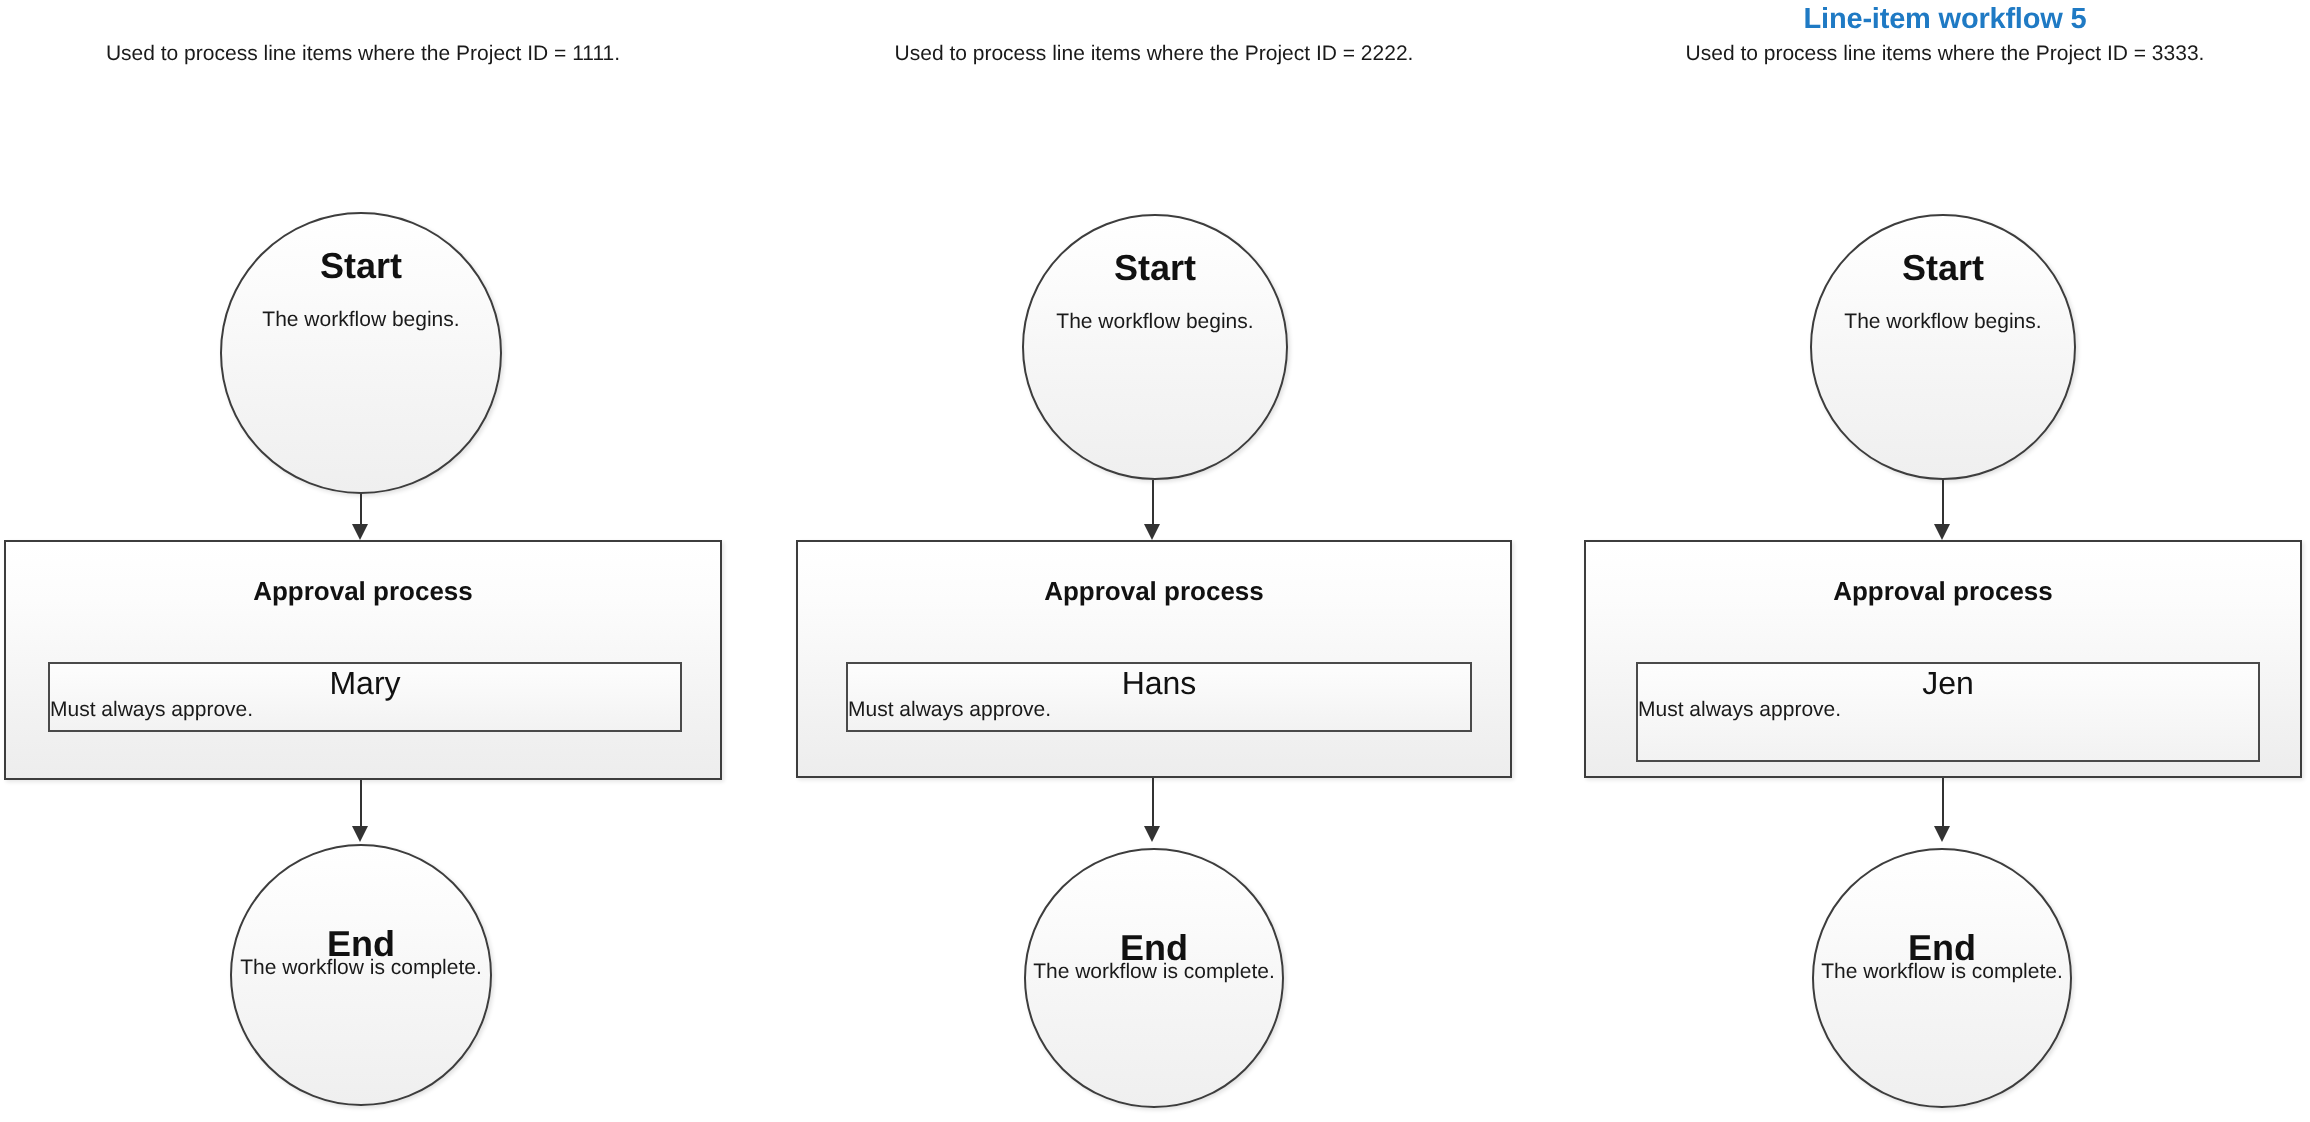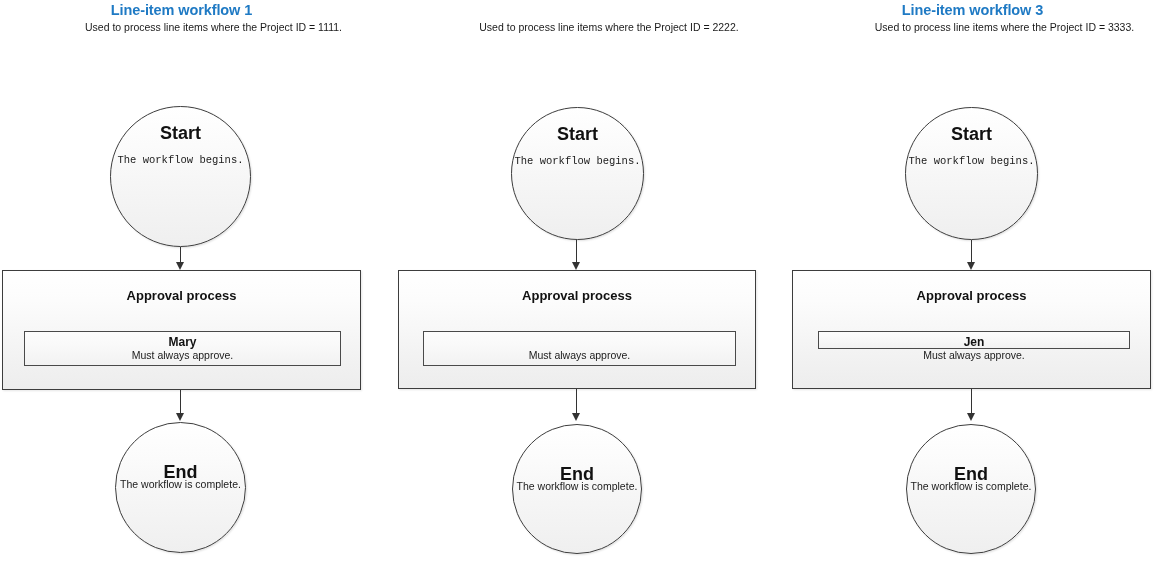--- a/index.html
+++ b/index.html
@@ -44,21 +44,20 @@
   .wf-subtitle {
     position: absolute;
     top: 21px;
     left: 0;
     width: 100%;
     text-align: center;
     font-size: 10.5px;
     font-weight: normal;
     color: #1a1a1a;
     line-height: 13px;
-    padding-left: 32px;
   }
 
   
   .node-circle {
     position: absolute;
     border-radius: 50%;
     border: 1px solid #3d3d3d;
     background: linear-gradient(to bottom, #ffffff 0%, #fbfbfb 28%, #f6f6f6 55%, #efefef 100%);
     box-shadow: 1px 1px 2px rgba(0,0,0,0.12);
     box-sizing: border-box;
@@ -77,21 +76,21 @@
     position: absolute;
     left: 0;
     width: 100%;
     text-align: center;
     font-size: 10.5px;
     font-weight: normal;
     color: #1a1a1a;
     line-height: 13px;
   }
   .circle-start .node-title { top: 19px; }
-  .circle-start .node-desc  { top: 47px; font-family: Liberation Mono, monospace; }
+  .circle-start .node-desc  { top: 47px; }
   .circle-end   .node-title { top: 42px; }
   .circle-end   .node-desc  { top: 55px; }
 
   
   .process-box {
     position: absolute;
     border: 1px solid #3d3d3d;
     background: linear-gradient(to bottom, #ffffff 0%, #fcfcfc 25%, #f7f7f7 50%, #f1f1f1 78%, #ededed 100%);
     box-shadow: 1px 1px 2px rgba(0,0,0,0.10);
     box-sizing: border-box;
@@ -115,31 +114,30 @@
     border: 1px solid #4a4a4a;
     background: linear-gradient(to bottom, #fdfdfd 0%, #f8f8f8 50%, #f2f2f2 100%);
     box-sizing: border-box;
   }
   .approver-box .approver-name {
     position: absolute;
     top: 4px;
     left: 0;
     width: 100%;
     text-align: center;
-    font-size: 12px;
-    font-weight: bold;
+    font-size: 16px;
+    font-weight: normal;
     color: #111111;
     line-height: 13px;
   }
   .approver-box .approver-rule {
     position: absolute;
     top: 17px;
     left: 0;
     width: 100%;
-    text-align: center;
     font-size: 10.5px;
     font-weight: normal;
     color: #1a1a1a;
     line-height: 13px;
   }
 
   
   .connector {
     position: absolute;
     width: 1px;
@@ -154,21 +152,20 @@
     border-top: 8px solid #333333;
   }
 </style>
 </head>
 <body>
 
 <div class="canvas">
 
   <div class="column" style="left:0px; width:363px;">
 
-    <div class="wf-title">Line-item workflow 1</div>
     <div class="wf-subtitle">Used to process line items where the Project ID = 1111.</div>
 
     <div class="node-circle circle-start" style="left:110px; top:106px; width:141px; height:141px;">
       <div class="node-title">Start</div>
       <div class="node-desc">The workflow begins.</div>
     </div>
 
     <div class="connector" style="left:180px; top:247px; height:21px;"></div>
     <div class="arrowhead" style="left:176px; top:262px;"></div>
 
@@ -197,49 +194,50 @@
       <div class="node-title">Start</div>
       <div class="node-desc">The workflow begins.</div>
     </div>
 
     <div class="connector" style="left:180px; top:240px; height:28px;"></div>
     <div class="arrowhead" style="left:176px; top:262px;"></div>
 
     <div class="process-box" style="left:2px; top:270px; width:358px; height:119px;">
       <div class="box-title">Approval process</div>
       <div class="approver-box" style="left:24px; top:60px; width:313px; height:35px;">
+        <div class="approver-name">Hans</div>
         <div class="approver-rule">Must always approve.</div>
       </div>
     </div>
 
     <div class="connector" style="left:180px; top:389px; height:29px;"></div>
     <div class="arrowhead" style="left:176px; top:413px;"></div>
 
     <div class="node-circle circle-end" style="left:116px; top:424px; width:130px; height:130px;">
       <div class="node-title">End</div>
       <div class="node-desc">The workflow is complete.</div>
     </div>
   </div>
 
   <div class="column" style="left:792px; width:361px;">
 
-    <div class="wf-title">Line-item workflow 3</div>
+    <div class="wf-title">Line-item workflow 5</div>
     <div class="wf-subtitle">Used to process line items where the Project ID = 3333.</div>
 
     <div class="node-circle circle-start" style="left:113px; top:107px; width:133px; height:133px;">
       <div class="node-title">Start</div>
       <div class="node-desc">The workflow begins.</div>
     </div>
 
     <div class="connector" style="left:179px; top:240px; height:28px;"></div>
     <div class="arrowhead" style="left:175px; top:262px;"></div>
 
     <div class="process-box" style="left:0px; top:270px; width:359px; height:119px;">
       <div class="box-title">Approval process</div>
-      <div class="approver-box" style="left:25px; top:60px; width:312px; height:18px;">
+      <div class="approver-box" style="left:25px; top:60px; width:312px; height:50px;">
         <div class="approver-name">Jen</div>
         <div class="approver-rule">Must always approve.</div>
       </div>
     </div>
 
     <div class="connector" style="left:179px; top:389px; height:29px;"></div>
     <div class="arrowhead" style="left:175px; top:413px;"></div>
 
     <div class="node-circle circle-end" style="left:114px; top:424px; width:130px; height:130px;">
       <div class="node-title">End</div>

